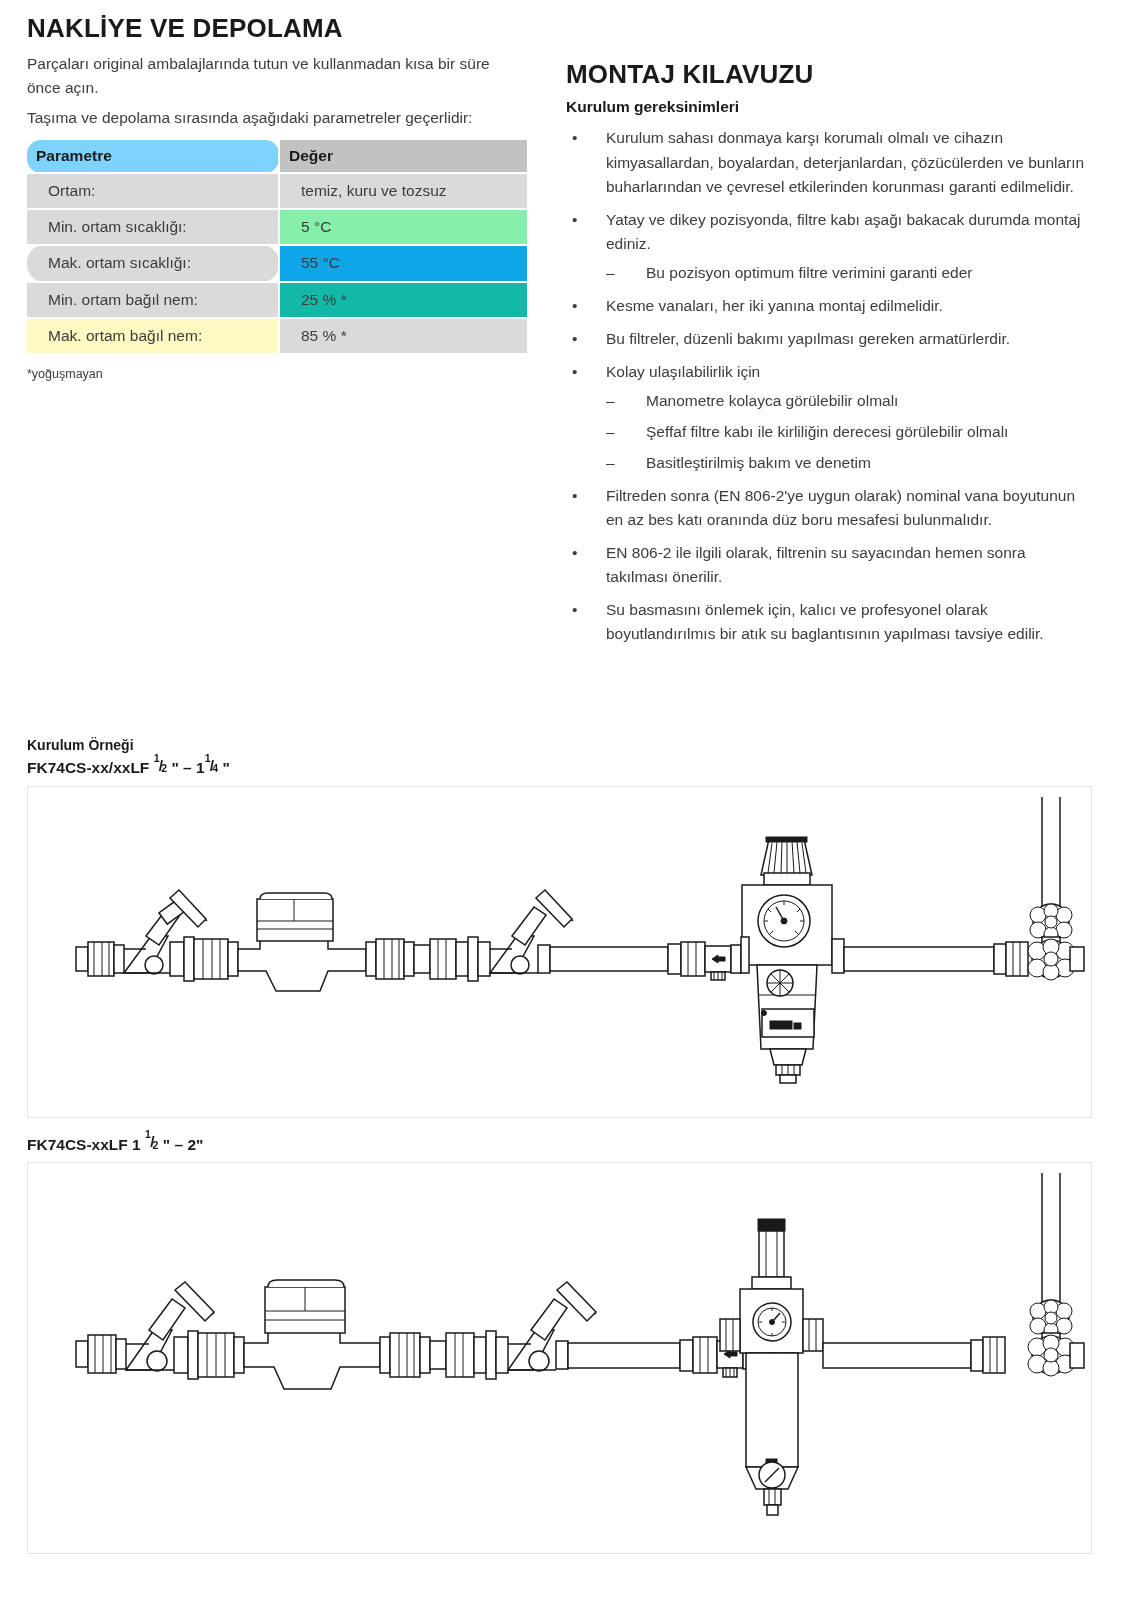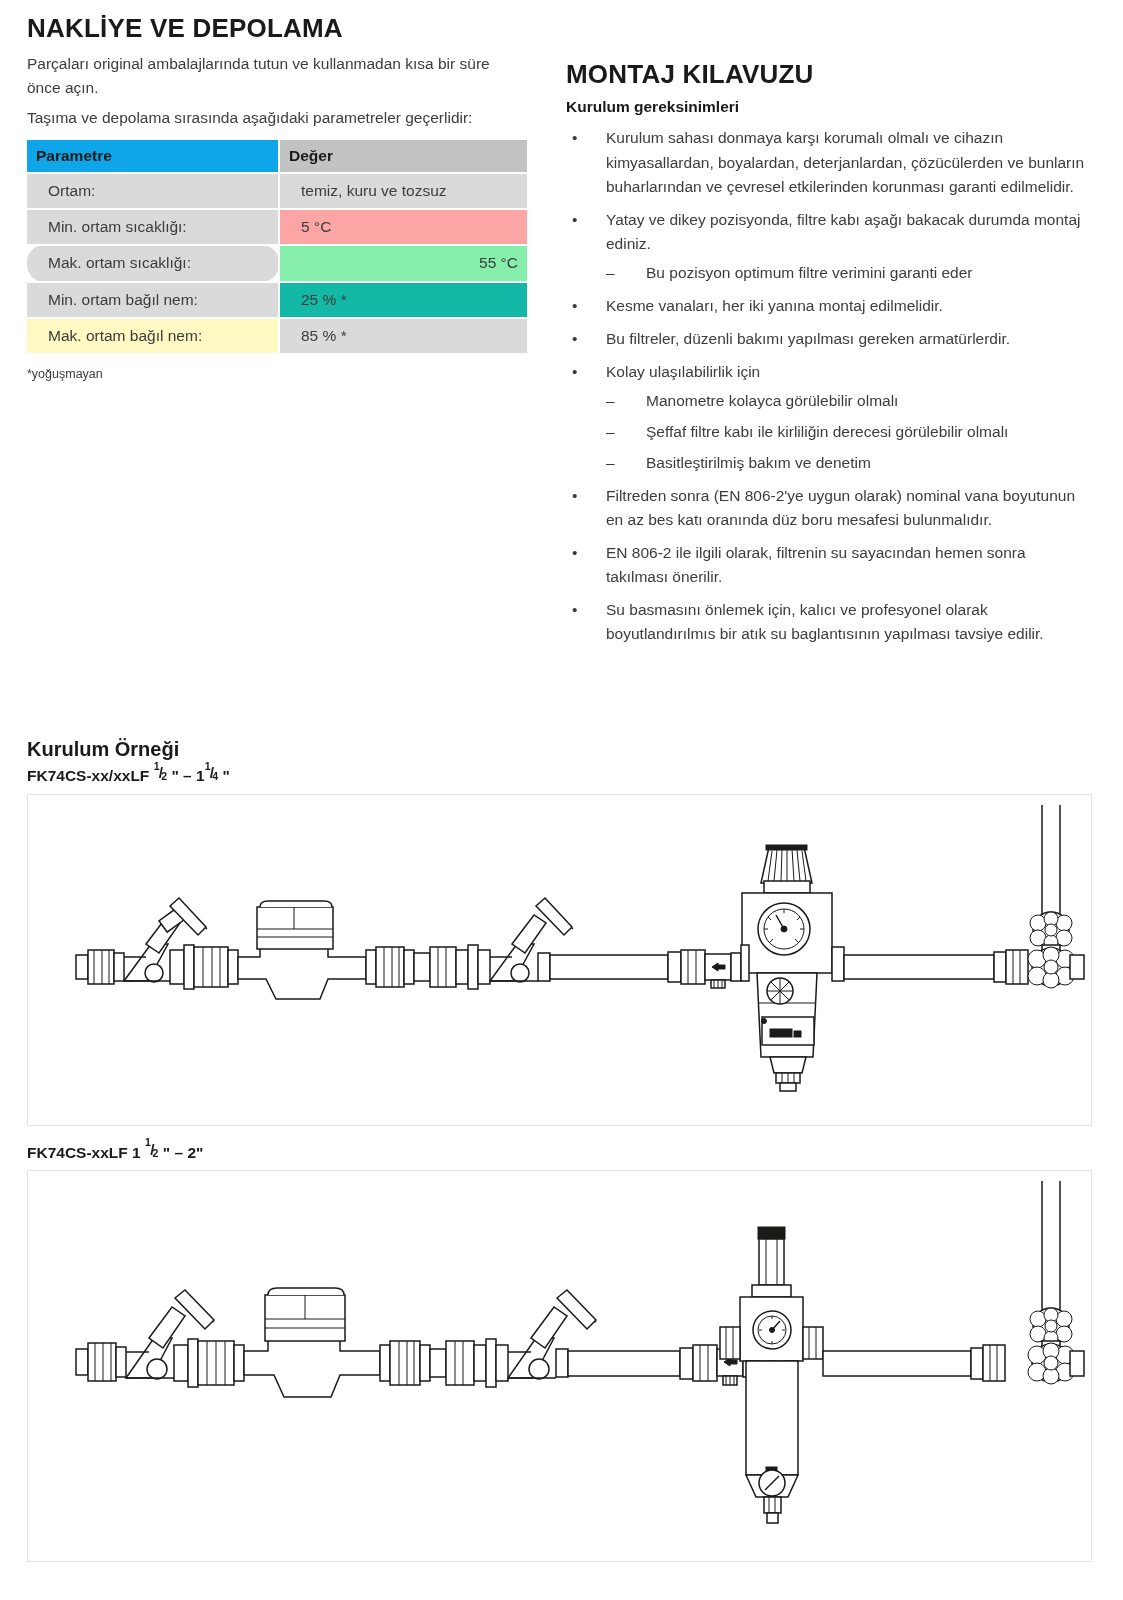--- a/index.html
+++ b/index.html
@@ -113,21 +113,21 @@
     top: 0;
     font-size: 15.5px;
     line-height: 1.55;
     color: #3c3c3b;
   }
   li.nomargin { margin-bottom: 2px; }
 
   
   .install-block { position: absolute; left: 27px; top: 736px; width: 1065px; }
   .install-heading {
-    font-size: 20px;
+    font-size: 14px;
     font-weight: bold;
     color: #1a1a18;
     margin: 0 0 3px 0;
     line-height: 1.3;
   }
   .model-label {
     font-size: 15.5px;
     font-weight: bold;
     color: #1a1a18;
     margin: 0 0 8px 0;
@@ -165,36 +165,36 @@
     <p class="body-text">Parçaları original ambalajlarında tutun ve kullanmadan kısa bir süre önce açın.</p>
     <p class="body-text">Taşıma ve depolama sırasında aşağıdaki parametreler geçerlidir:</p>
 
     <table class="param-table">
       <colgroup>
           <col class="col-param">
           <col class="col-value">
         </colgroup>
       <thead>
         <tr>
-          <th style="background: #0ea5e9;">Parametre</th>
+          <th style="background: #7dd3fc; border-radius: 14px;">Parametre</th>
           <th style="background: rgb(194, 194, 194);">Değer</th>
         </tr>
       </thead>
       <tbody>
         <tr>
           <td style="background: rgb(218, 218, 218);">Ortam:</td>
           <td style="background: rgb(218, 218, 218);">temiz, kuru ve tozsuz</td>
         </tr>
         <tr>
           <td style="background: rgb(218, 218, 218);">Min. ortam sıcaklığı:</td>
-          <td style="background: #fca5a5;">5 °C</td>
+          <td style="background: #86efac;">5 °C</td>
         </tr>
         <tr>
           <td style="background: rgb(218, 218, 218); border-radius: 17px;">Mak. ortam sıcaklığı:</td>
-          <td style="background: #86efac; text-align: right;">55 °C</td>
+          <td style="background: #0ea5e9;">55 °C</td>
         </tr>
         <tr>
           <td style="background: rgb(218, 218, 218);">Min. ortam bağıl nem:</td>
           <td style="background: #14b8a6;">25 % *</td>
         </tr>
         <tr>
           <td style="background: #fef9c3;">Mak. ortam bağıl nem:</td>
           <td style="background: rgb(218, 218, 218);">85 % *</td>
         </tr>
       </tbody>

